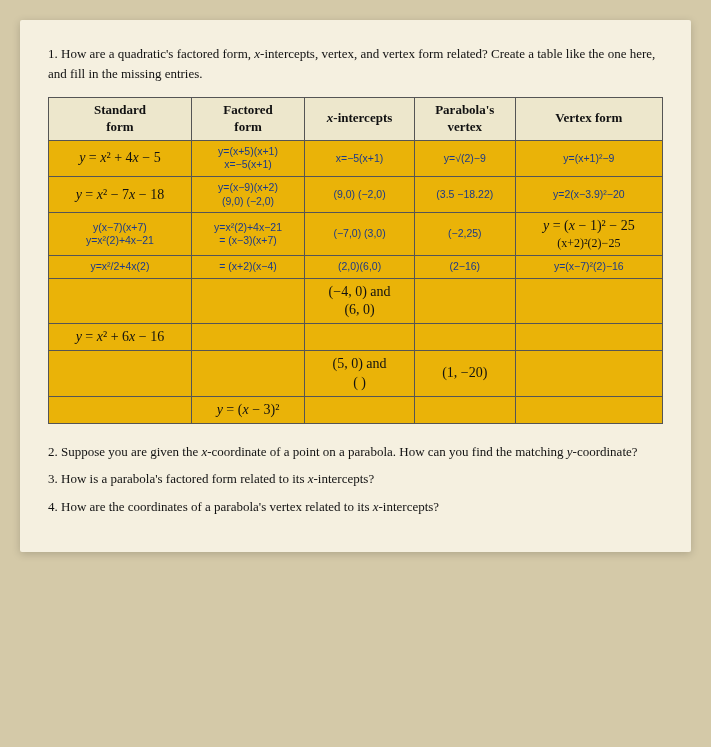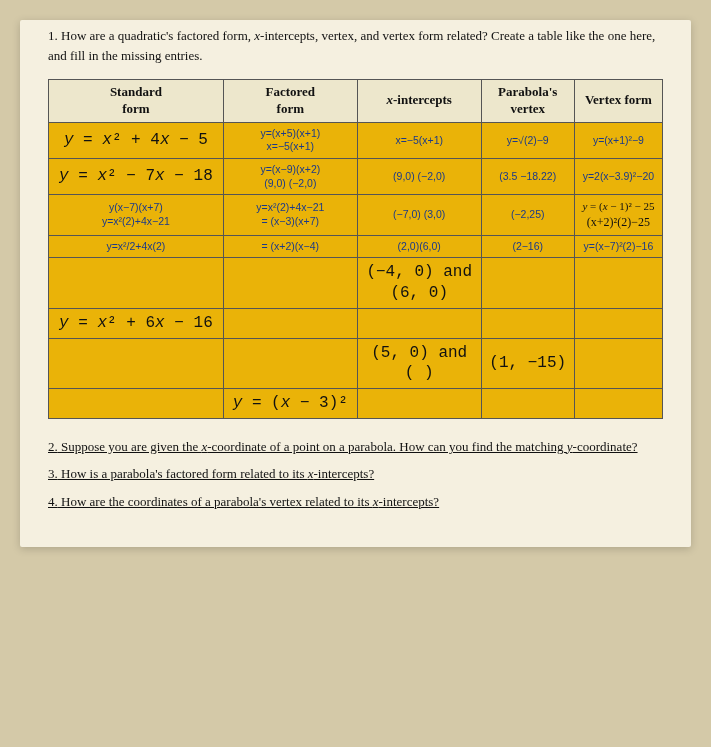--- a/index.html
+++ b/index.html
@@ -7,21 +7,21 @@
       background: #d4c9a8;
       font-family: 'Times New Roman', Times, serif;
       font-size: 13px;
       color: #111;
       padding: 20px;
       width: 711px;
       min-height: 747px;
     }
     .page {
       background: #f5f0e0;
-      padding: 6px 28px 28px 28px;
+      padding: 24px 28px 28px 28px;
       border-radius: 2px;
       box-shadow: 0 2px 8px rgba(0,0,0,0.18);
     }
     .question {
       margin-bottom: 14px;
       line-height: 1.5;
     }
     .question-number {
       font-weight: normal;
     }
@@ -45,34 +45,33 @@
       font-size: 12px;
       line-height: 1.3;
     }
     th {
       font-weight: bold;
       font-size: 13px;
       background: #ede7cc;
     }
     .questions-list {
       margin-top: 10px;
-      text-decoration: underline;
     }
     .q-item {
       margin-bottom: 8px;
       line-height: 1.5;
     }
     .q-num {
       font-weight: normal;
     }
     td.printed-cell {
-      font-family: Liberation Mono, monospace;
+      font-family: Liberation Serif, serif;
       font-style: normal;
       color: #111;
-      font-size: 16px;
+      font-size: 14px;
     }
     td.hand-cell {
       font-family: 'Comic Sans MS', cursive, sans-serif;
       font-size: 10.5px;
       color: #1a3a8a;
     }
   </style>
 </head>
 <body>
 
@@ -115,21 +114,21 @@
           <td class="hand-cell">(3.5 −18.22)</td>
           <td class="hand-cell">y=2(x−3.9)²−20</td>
         </tr>
 
         <tr>
           <td class="hand-cell">y(x−7)(x+7)<br>y=x²(2)+4x−21</td>
           <td class="hand-cell">y=x²(2)+4x−21<br>= (x−3)(x+7)</td>
           <td class="hand-cell">(−7,0) (3,0)</td>
           <td class="hand-cell">(−2,25)</td>
           <td>
-            <span class="printed-cell" style="font-size:11px;margin-top:6px;"><em>y</em> = (<em>x</em> − 1)² − 25</span><br>
+            <span class="printed-cell" style="font-size:14px;margin-top:6px;"><em>y</em> = (<em>x</em> − 1)² − 25</span><br>
             <span class="hand-cell">(x+2)²(2)−25</span>
           </td>
         </tr>
 
         <tr>
           <td class="hand-cell">y=x²/2+4x(2)</td>
           <td class="hand-cell">= (x+2)(x−4)</td>
           <td class="hand-cell">(2,0)(6,0)</td>
           <td class="hand-cell">(2−16)</td>
           <td class="hand-cell">y=(x−7)²(2)−16</td>
@@ -148,21 +147,21 @@
           <td class="printed-cell"></td>
           <td class="printed-cell"></td>
           <td class="printed-cell"></td>
           <td class="printed-cell"></td>
         </tr>
 
         <tr>
           <td class="printed-cell"></td>
           <td class="printed-cell"></td>
           <td class="printed-cell">(5, 0) and<br>(  )</td>
-          <td class="printed-cell">(1, −15)</td>
+          <td class="printed-cell">(1, −20)</td>
           <td class="printed-cell"></td>
         </tr>
 
 
         <tr>
           <td class="printed-cell"></td>
           <td class="printed-cell"><em>y</em> = (<em>x</em> − 3)²</td>
           <td class="printed-cell"></td>
           <td class="printed-cell"></td>
           <td class="printed-cell"></td>

